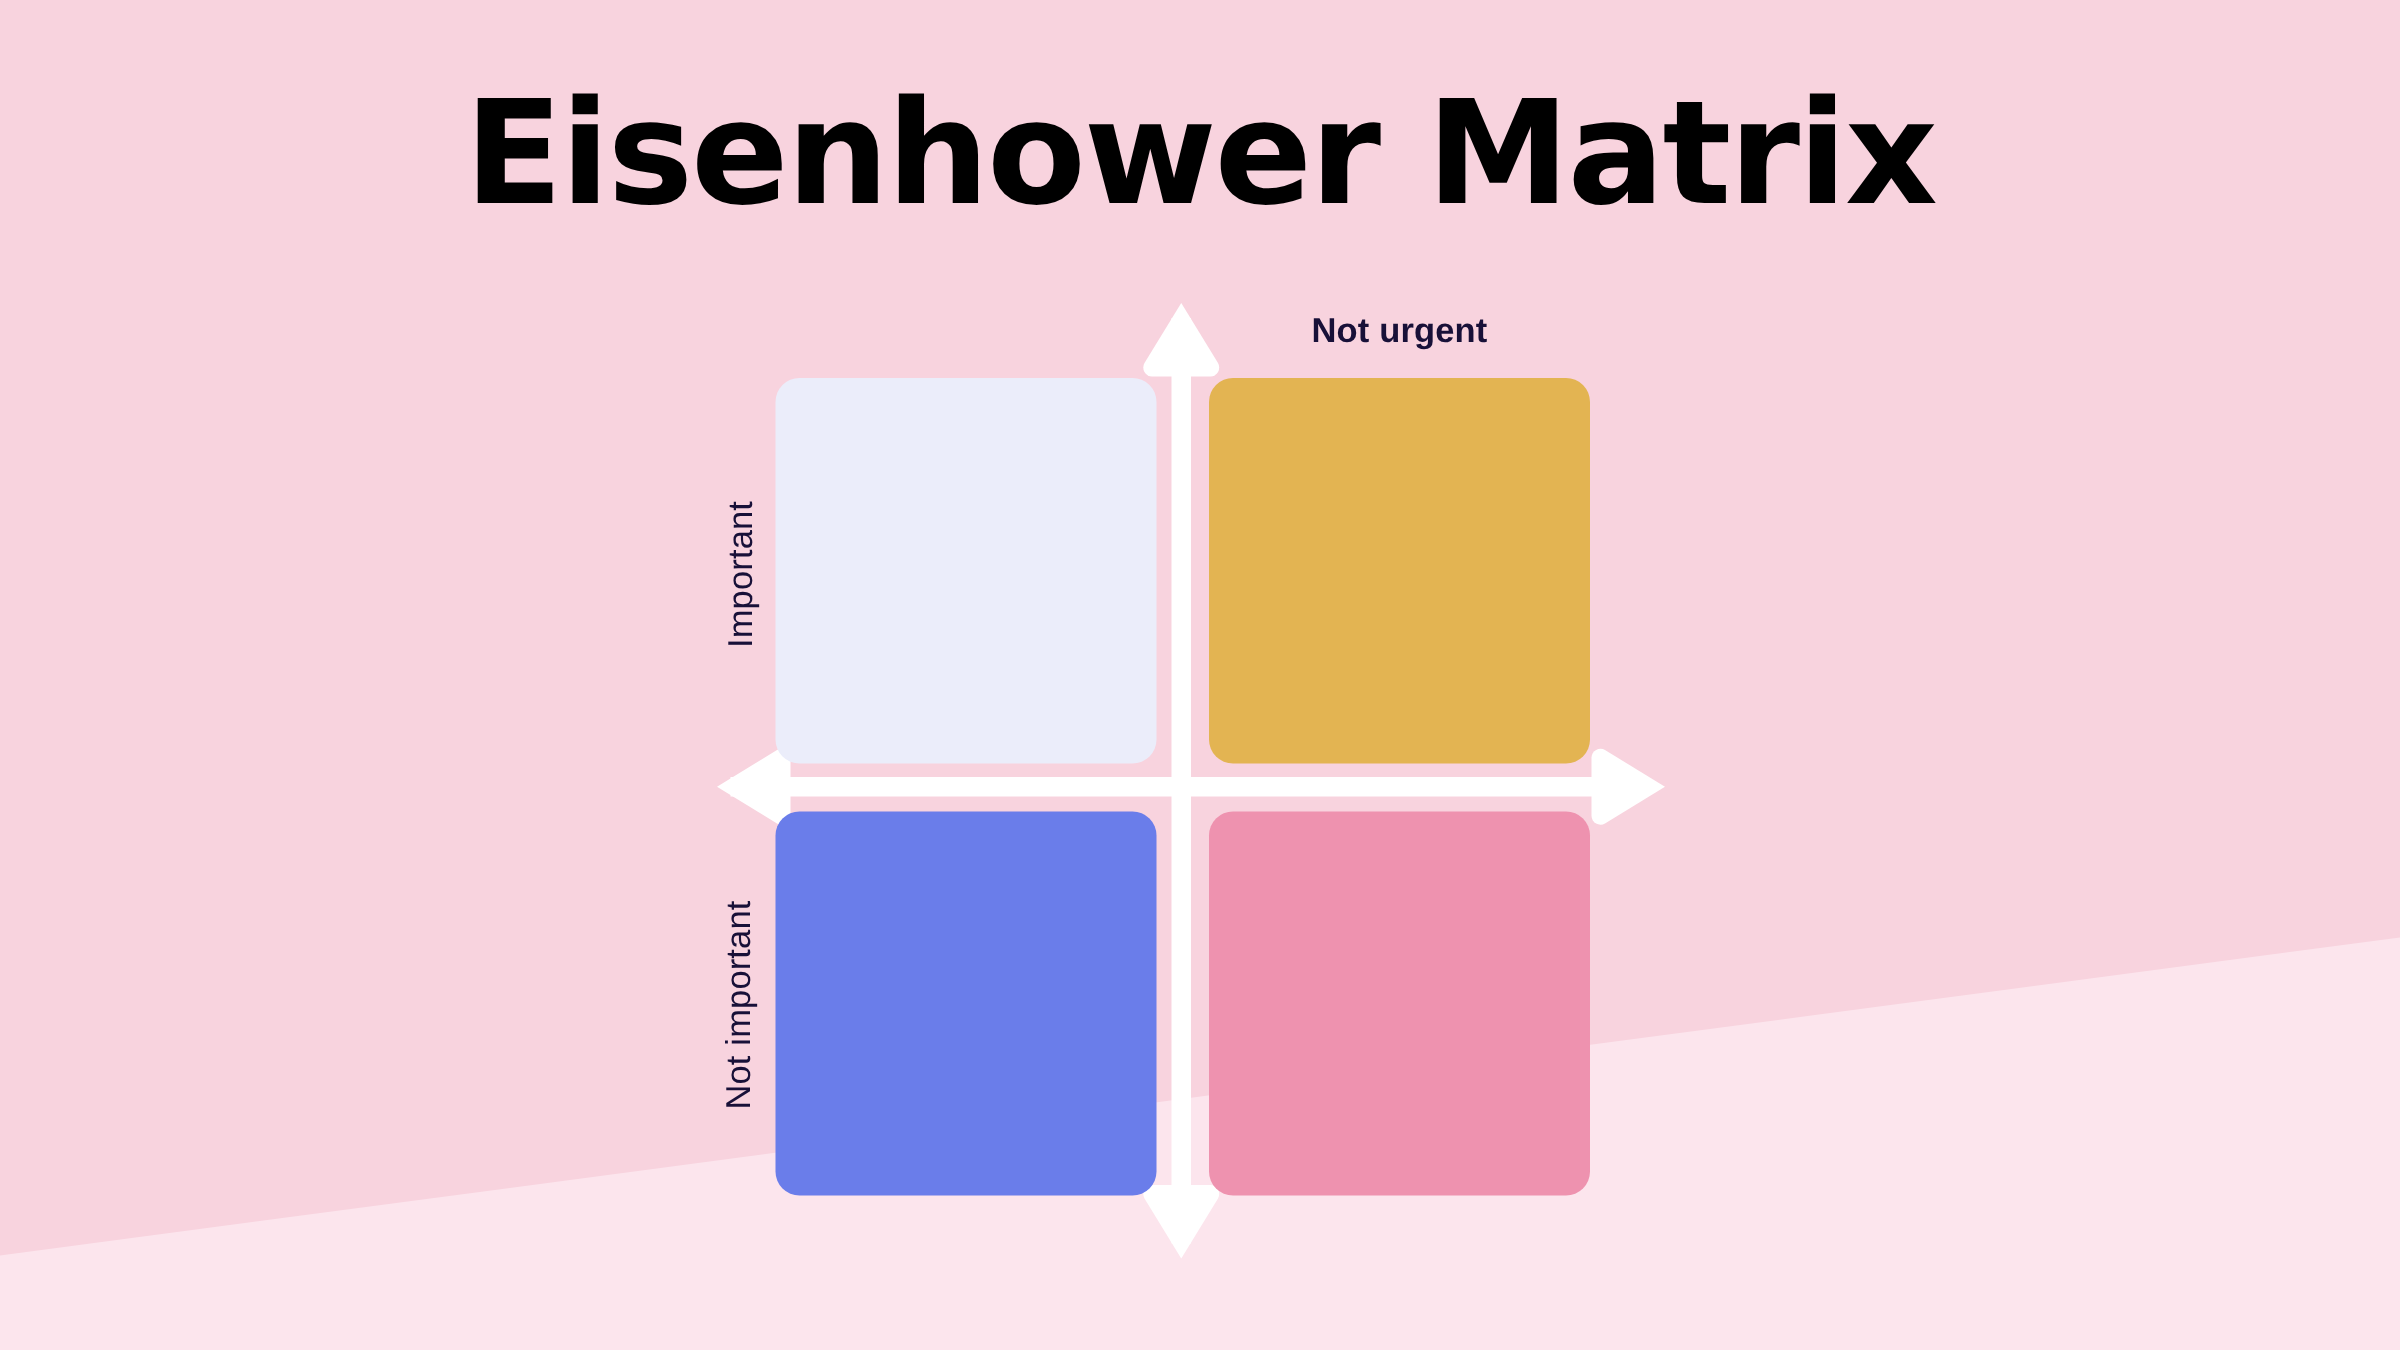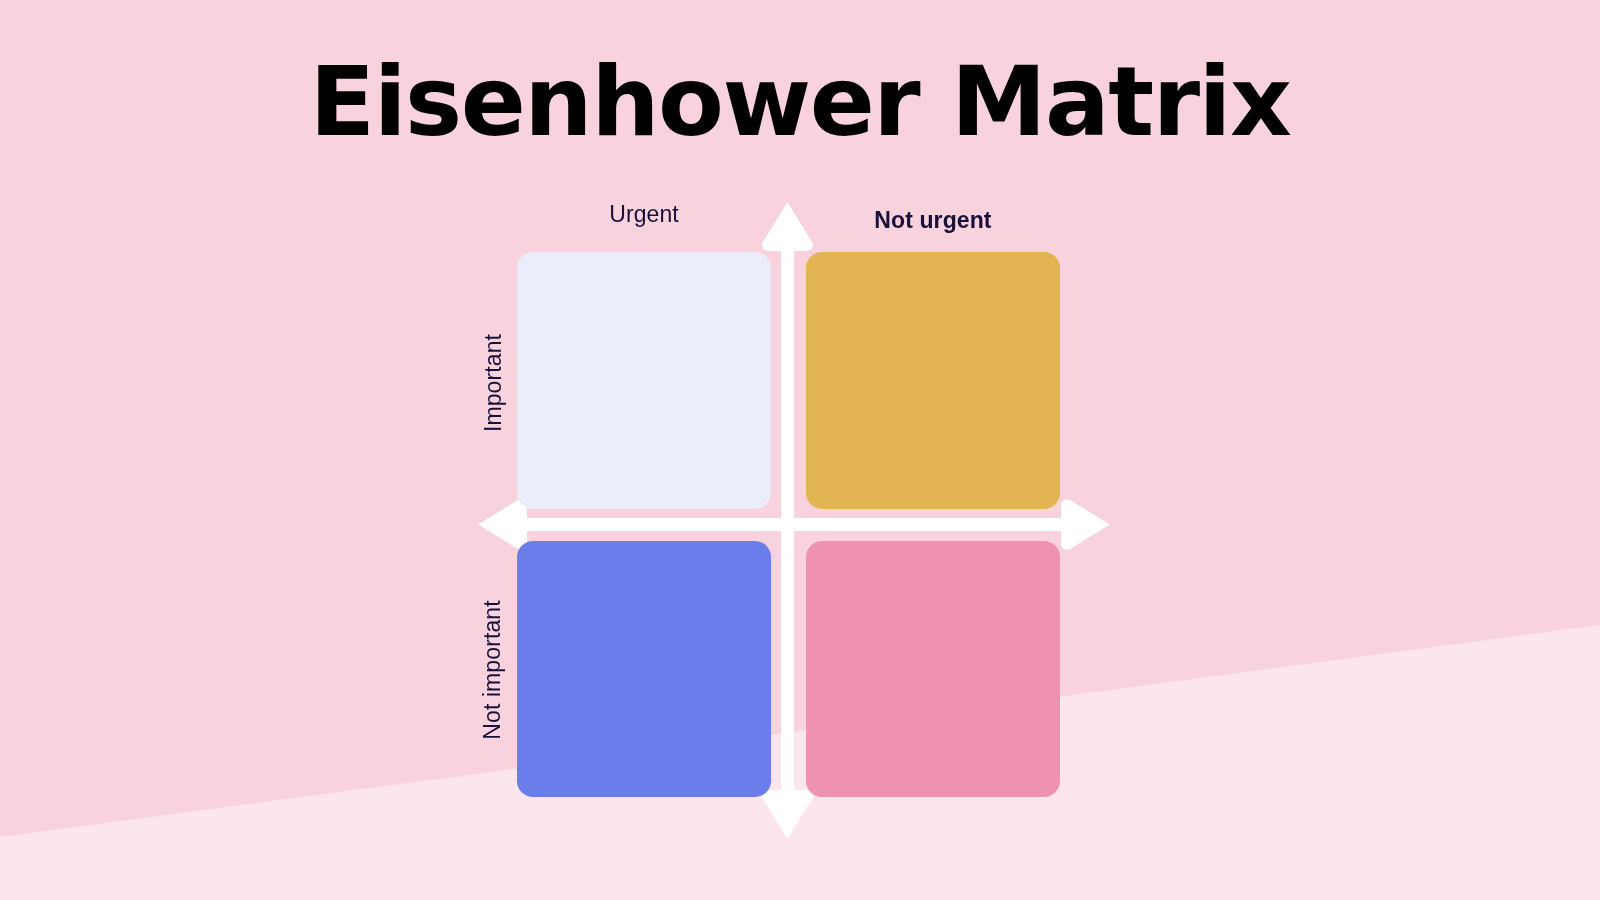--- a/index.html
+++ b/index.html
@@ -152,19 +152,18 @@
       <path d="M13 326.5 L53 302 A6 6 0 0 1 62 307 L62 346 A6 6 0 0 1 53 351 Z" fill="#ffffff"></path>
 
       <path d="M645 326.5 L605 302 A6 6 0 0 0 596 307 L596 346 A6 6 0 0 0 605 351 Z" fill="#ffffff"></path>
     </svg>
 
     <div class="quadrant q-tl"></div>
     <div class="quadrant q-tr"></div>
     <div class="quadrant q-bl"></div>
     <div class="quadrant q-br"></div>
 
-    <div class="axis-label" id="label-urgent">Urgent</div>
     <div class="axis-label" id="label-not-urgent">Not urgent</div>
     <div class="axis-label-vertical" id="label-important">Important</div>
     <div class="axis-label-vertical" id="label-not-important">Not important</div>
 
   </div>
 </div>
 
 </body></html>

